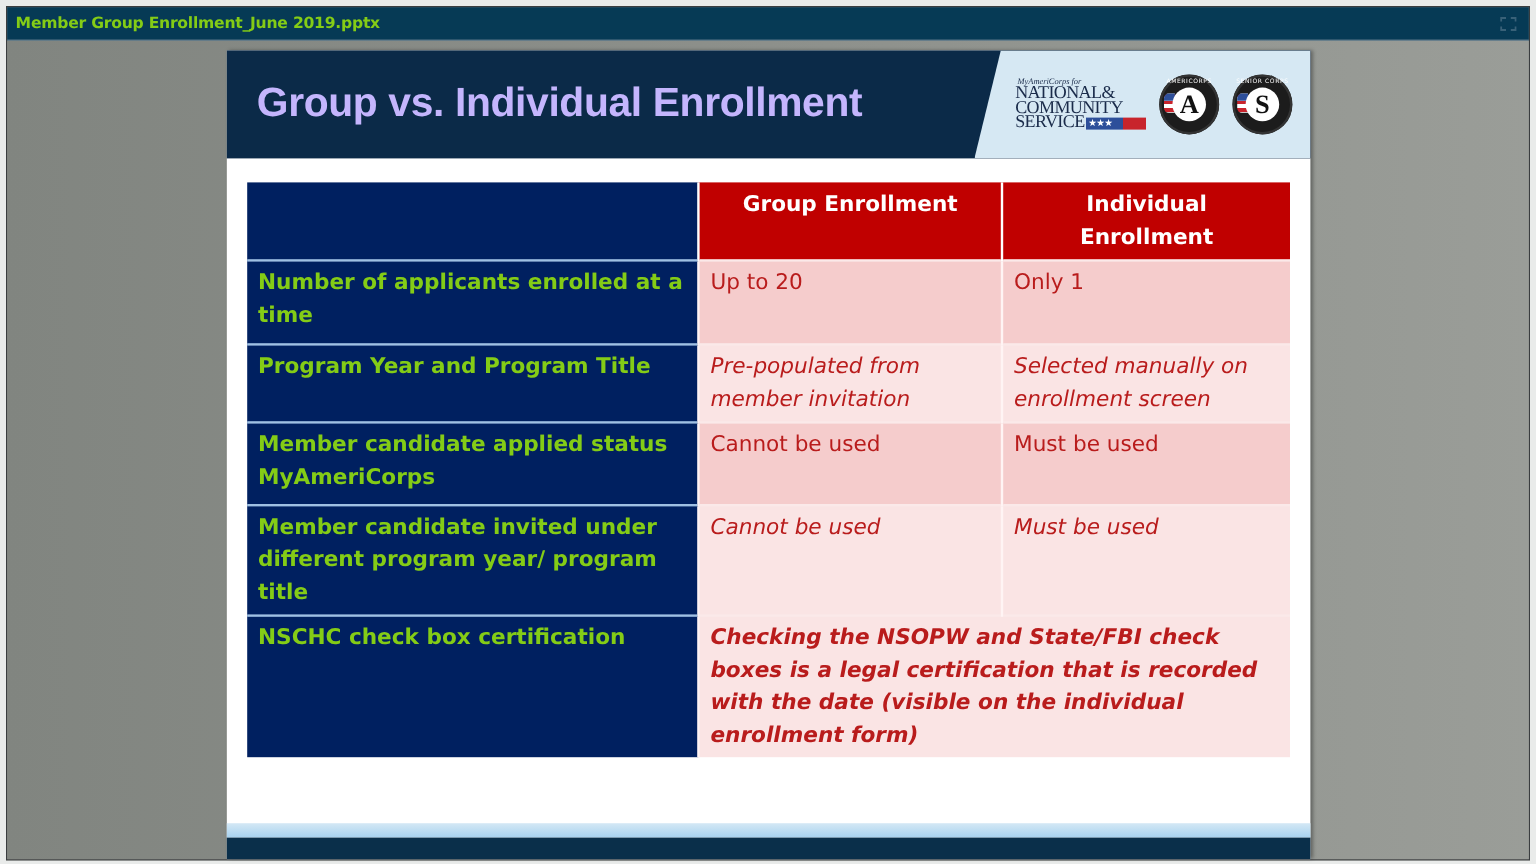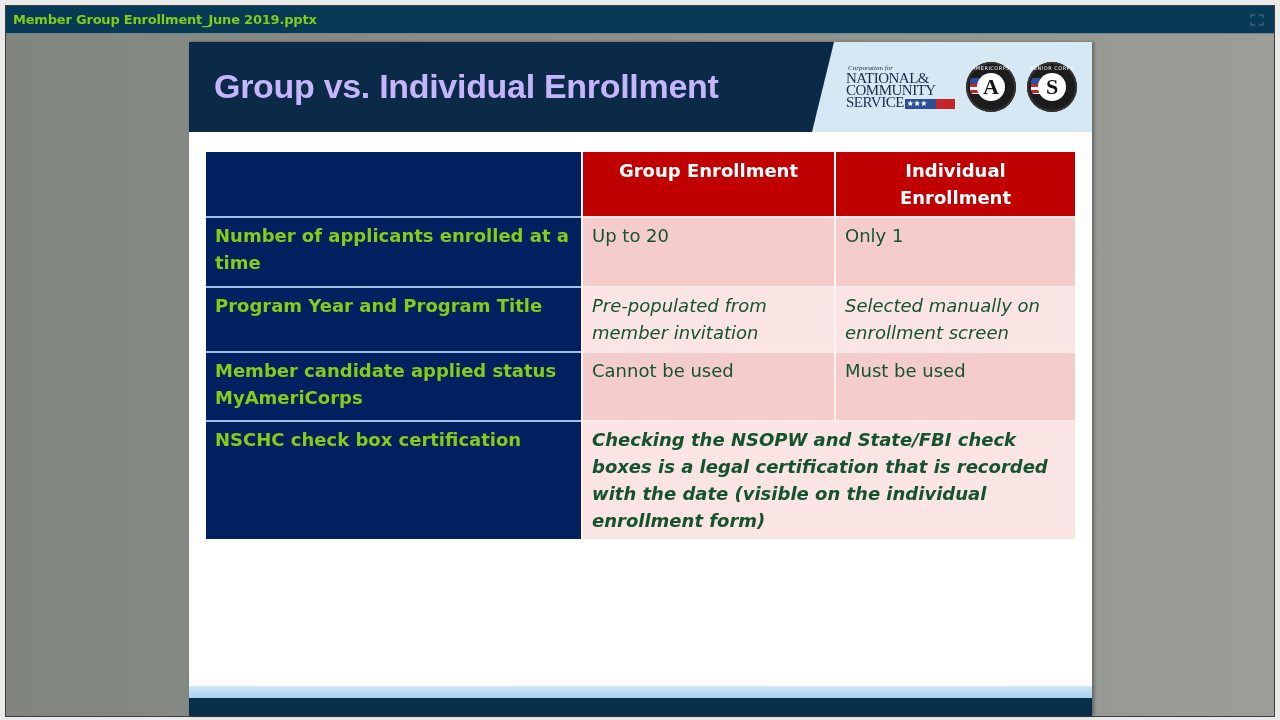--- a/index.html
+++ b/index.html
@@ -108,21 +108,21 @@
     table.grid th {
       background: #c00000; color: #ffffff; font-weight: bold; text-align: center;
       height: 38px; padding: 5px 12px; border-left: 2px solid #ffffff;
     }
     table.grid th.blank { background: #002060; border-left: none; }
     table.grid td.label {
       background: #002060; color: #84cc16; font-weight: bold;
       border-top: 2px solid #9fc0e3;
     }
     table.grid td.cell {
-      color: #14532d; border-top: 2px solid #fbe9e9; border-left: 2px solid #fff4f4; margin-top: 43px;
+      color: #b91c1c; border-top: 2px solid #fbe9e9; border-left: 2px solid #fff4f4; margin-top: 43px;
     }
     tr.odd td.cell { background: #f5cccc; }
     tr.even td.cell { background: #fae4e4; font-style: italic; }
     td.bold { font-weight: bold; }
 
     .slide-footer-light {
       position: absolute; left: 0; top: 644px; width: 903px; height: 12px;
       background: linear-gradient(180deg, #d4e8f5 0%, #a7d2ef 100%);
     }
     .slide-footer {
@@ -141,21 +141,21 @@
     </svg>
   </div>
 
   <div class="stage">
     <div class="slide">
       <div class="slide-header">
         <div class="logo-band"></div>
         <div class="slide-title">Group vs. Individual Enrollment</div>
 
         <div class="cncs-logo">
-          <span class="corp">Corporation for</span>
+          <span class="corp">MyAmeriCorps for</span>
           <span class="line">NATIONAL&amp;</span>
           <span class="line">COMMUNITY</span>
           <span class="line"><span>SERVICE</span><span class="stars">★★★</span></span>
         </div>
 
         <div class="seal seal-a">
           <div class="ring-text">AMERICORPS</div>
           <div class="flag"></div>
           <div class="inner">A</div>
         </div>
@@ -188,20 +188,25 @@
           <tr class="even" style="height:63px">
             <td class="label">Program Year and Program Title</td>
             <td class="cell">Pre-populated from member invitation</td>
             <td class="cell">Selected manually on enrollment screen</td>
           </tr>
           <tr class="odd" style="height:69px">
             <td class="label">Member candidate applied status MyAmeriCorps</td>
             <td class="cell">Cannot be used</td>
             <td class="cell">Must be used</td>
           </tr>
+          <tr class="even" style="height:67px">
+            <td class="label">Member candidate invited under different program year/ program title</td>
+            <td class="cell">Cannot be used</td>
+            <td class="cell">Must be used</td>
+          </tr>
           <tr class="even" style="height:90px">
             <td class="label">NSCHC check box certification</td>
             <td class="cell bold" colspan="2">Checking the NSOPW and State/FBI check boxes is a legal certification that is recorded with the date (visible on the individual enrollment form)</td>
           </tr>
         </tbody>
       </table>
 
       <div class="slide-footer-light"></div>
       <div class="slide-footer"></div>
     </div>

